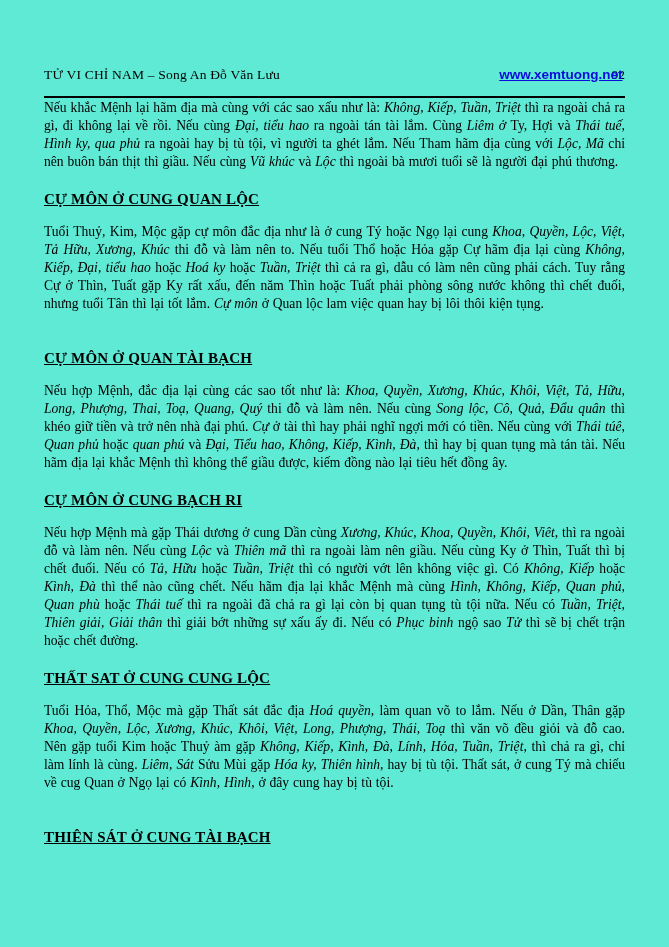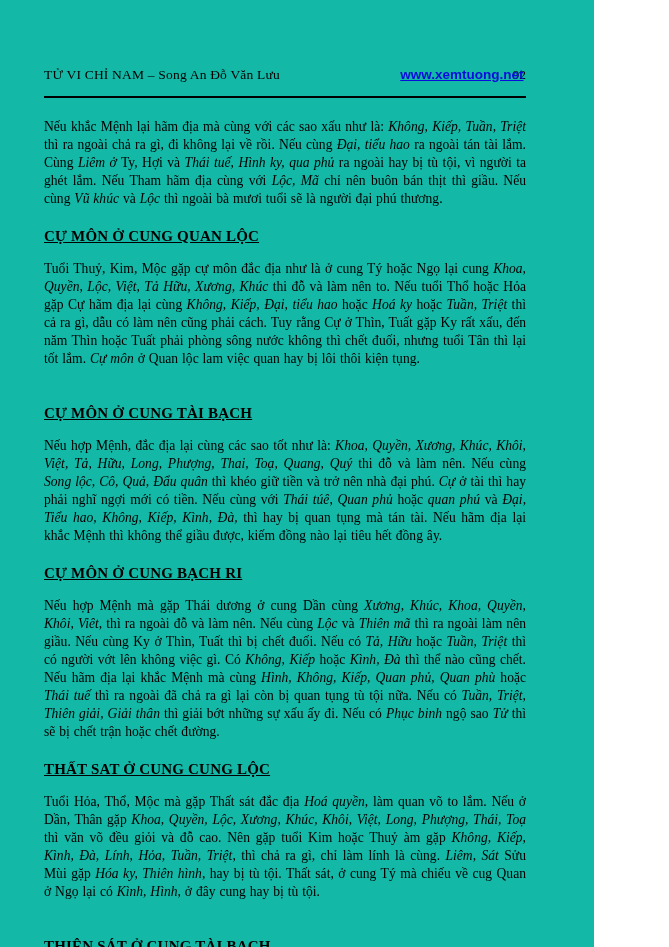--- a/index.html
+++ b/index.html
@@ -1,22 +1,22 @@
 <!DOCTYPE html>
 <html><head>
 <meta charset="utf-8">
 <style>
   html, body { margin: 0; padding: 0; background: #ffffff; }
   .page {
     position: relative;
-    width: 594px;
+    width: 669px;
     height: 947px;
     box-sizing: border-box;
-    background: #14b8a6;
-    padding: 38px 68px 0 44px;
+    background: #5eead4;
+    padding: 38px 44px 0 44px;
     font-family: "Liberation Serif", serif;
     color: #000000;
     overflow: hidden;
   }
   .header {
     display: flex;
     justify-content: space-between;
     align-items: baseline;
     font-size: 13.5px;
     line-height: 18px;
@@ -46,21 +46,21 @@
     position: relative;
     z-index: 0;
   }
   .rule {
     height: 1.6px;
     background: #000000;
     margin-top: 12px;
     border: none;
   }
   .content {
-    margin-top: 20px;
+    margin-top: 1px;
   }
   .content p {
     margin: 0;
     font-size: 13.6px;
     line-height: 18px;
     text-align: justify;
     word-spacing: 0.5px;
   }
   .content h2 {
     font-size: 15px;
@@ -86,21 +86,21 @@
     <span class="header-right">
       <a class="header-link">www.xemtuong.net</a><span class="page-number">92</span>
     </span>
   </div>
   <div class="rule"></div>
   <div class="content">
       <p><span>Nếu khắc Mệnh lại hãm địa mà cùng với các sao xấu như là: </span><i>Không, Kiếp, Tuần, Triệt</i><span> thì ra ngoài chả ra gì, đi không lại về rồi. Nếu cùng </span><i>Đại, tiểu hao</i><span> ra ngoài tán tài lắm. Cùng </span><i>Liêm ở</i><span> Ty, Hợi và </span><i>Thái tuế, Hình ky, qua phủ</i><span> ra ngoài hay bị tù tội, vì người ta ghét lắm. Nếu Tham hãm địa cùng với </span><i>Lộc, Mã</i><span> chỉ nên buôn bán thịt thì giầu. Nếu cùng </span><i>Vũ khúc</i><span> và </span><i>Lộc</i><span> thì ngoài bà mươi tuổi sẽ là người đại phú thương.</span></p>
       <h2>CỰ MÔN Ở CUNG QUAN LỘC</h2>
       <p><span>Tuổi Thuỷ, Kim, Mộc gặp cự môn đắc địa như là ở cung Tý hoặc Ngọ lại cung </span><i>Khoa, Quyền, Lộc, Việt, Tả Hữu, Xương, Khúc</i><span> thi đỗ và làm nên to. Nếu tuổi Thổ hoặc Hỏa gặp Cự hãm địa lại cùng </span><i>Không, Kiếp, Đại, tiểu hao</i><span> hoặc </span><i>Hoá ky</i><span> hoặc </span><i>Tuần, Triệt</i><span> thì cả ra gì, dẫu có làm nên cũng phải cách. Tuy rằng Cự ở Thìn, Tuất gặp Ky rất xấu, đến năm Thìn hoặc Tuất phải phòng sông nước không thì chết đuối, nhưng tuổi Tân thì lại tốt lắm. </span><i>Cự môn</i><span> ở Quan lộc lam việc quan hay bị lôi thôi kiện tụng.</span></p>
       <div class="spacer"></div>
-      <h2>CỰ MÔN Ở CUNG TÀI BẠCH</h2>
+      <h2>CỰ MÔN Ở QUAN TÀI BẠCH</h2>
       <p><span>Nếu hợp Mệnh, đắc địa lại cùng các sao tốt như là: </span><i>Khoa, Quyền, Xương, Khúc, Khôi, Việt, Tả, Hữu, Long, Phượng, Thai, Toạ, Quang, Quý</i><span> thi đỗ và làm nên. Nếu cùng </span><i>Song lộc, Cô, Quả, Đẩu quân</i><span> thì khéo giữ tiền và trở nên nhà đại phú. </span><i>Cự</i><span> ở tài thì hay phải nghĩ ngợi mới có tiền. Nếu cùng với </span><i>Thái túê</i><span>, </span><i>Quan phủ</i><span> hoặc </span><i>quan phú</i><span> và </span><i>Đại, Tiểu hao, Không, Kiếp, Kình, Đà,</i><span> thì hay bị quan tụng mà tán tài. Nếu hãm địa lại khắc Mệnh thì không thể giầu được, kiếm đồng nào lại tiêu hết đồng ây.</span></p>
       <h2>CỰ MÔN Ở CUNG BẠCH RI</h2>
       <p><span>Nếu hợp Mệnh mà gặp Thái dương ở cung Dần cùng </span><i>Xương, Khúc, Khoa, Quyền, Khôi, Viêt</i><span>, thì ra ngoài đỗ và làm nên. Nếu cùng </span><i>Lộc</i><span> và </span><i>Thiên mã</i><span> thì ra ngoài làm nên giầu. Nếu cùng Ky ở Thìn, Tuất thì bị chết đuối. Nếu có </span><i>Tả, Hữu</i><span> hoặc </span><i>Tuần, Triệt</i><span> thì có người vớt lên không việc gì. Có </span><i>Không, Kiếp</i><span> hoặc </span><i>Kình, Đà</i><span> thì thể nào cũng chết. Nếu hãm địa lại khắc Mệnh mà cùng </span><i>Hình, Không, Kiếp, Quan phủ, Quan phù</i><span> hoặc </span><i>Thái tuế</i><span> thì ra ngoài đã chả ra gì lại còn bị quan tụng tù tội nữa. Nếu có </span><i>Tuần, Triệt, Thiên giải, Giải thân</i><span> thì giải bớt những sự xấu ấy đi. Nếu có </span><i>Phục binh</i><span> ngộ sao </span><i>Tử</i><span> thì sẽ bị chết trận hoặc chết đường.</span></p>
       <h2>THẤT SAT Ở CUNG CUNG LỘC</h2>
       <p><span>Tuổi Hỏa, Thổ, Mộc mà gặp Thất sát đắc địa </span><i>Hoá quyền</i><span>, làm quan võ to lắm. Nếu ở Dần, Thân gặp </span><i>Khoa, Quyền, Lộc, Xương, Khúc, Khôi, Việt, Long, Phượng, Thái, Toạ</i><span> thì văn võ đều giỏi và đỗ cao. Nên gặp tuổi Kim hoặc Thuỷ àm gặp </span><i>Không, Kiếp, Kình, Đà, Lính, Hỏa, Tuần, Triệt</i><span>, thì chả ra gì, chỉ làm lính là cùng. </span><i>Liêm, Sát</i><span> Sửu Mùi gặp </span><i>Hóa ky, Thiên hình</i><span>, hay bị tù tội. Thất sát, ở cung Tý mà chiếu về cug Quan ở Ngọ lại có </span><i>Kình, Hình</i><span>, ở đây cung hay bị tù tội.</span></p>
       <div class="spacer"></div>
       <h2>THIÊN SÁT Ở CUNG TÀI BẠCH</h2>
     </div>
 </div>
 

